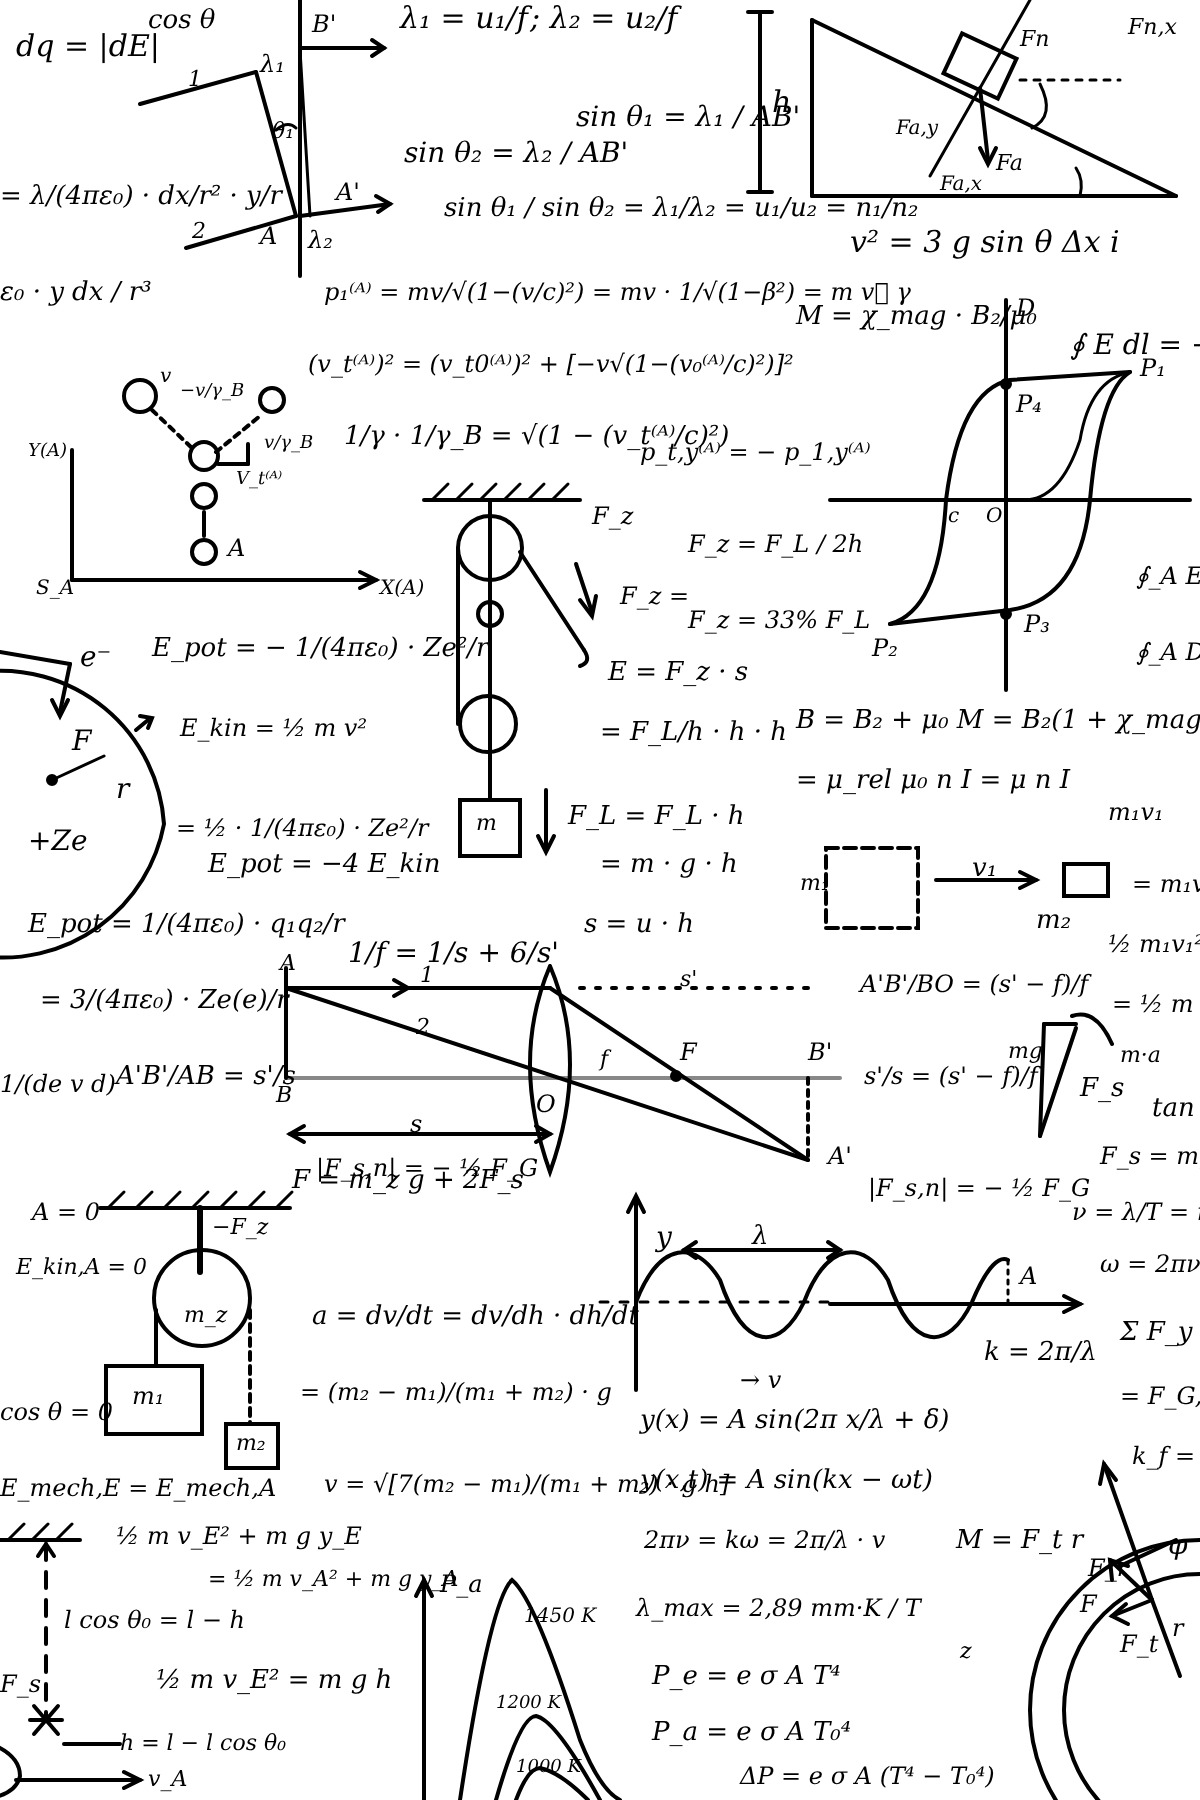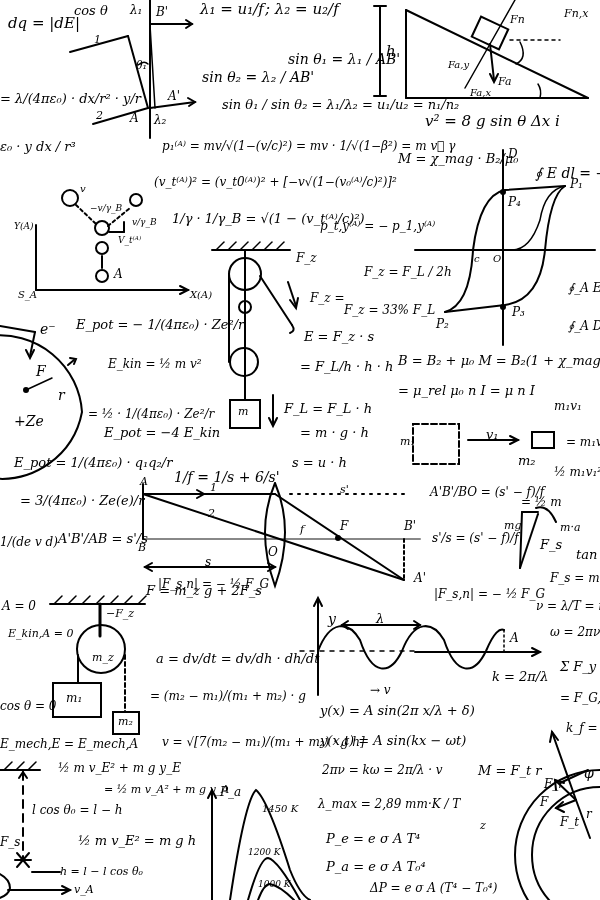--- a/index.html
+++ b/index.html
@@ -221,21 +221,21 @@
 <div class="f s15" style="left:265px;top:2px">; λ₂ = u₂/f</div>
 <div class="f s14" style="left:202px;top:56px">sin θ₂ = λ₂ / AB'</div>
 <div class="f s14" style="left:288px;top:38px">sin θ₁ = λ₁ / AB'</div>
 <div class="f s13" style="left:222px;top:98px">sin θ₁ / sin θ₂ = λ₁/λ₂ = u₁/u₂ = n₁/n₂</div>
 
 <div class="f s11" style="left:564px;top:8px">Fn,x</div>
 <div class="f s11" style="left:510px;top:14px">Fn</div>
 <div class="f s11" style="left:498px;top:76px">Fa</div>
 <div class="f s10" style="left:448px;top:60px">Fa,y</div>
 <div class="f s10" style="left:470px;top:88px">Fa,x</div>
-<div class="f s15" style="left:425px;top:114px">v² = 8 g sin θ Δx i</div>
+<div class="f s15" style="left:425px;top:114px">v² = 3 g sin θ Δx i</div>
 <div class="lbl s15" style="left:386px;top:44px">h</div>
 
 <div class="f s12" style="left:162px;top:140px">p₁⁽ᴬ⁾ = mv/√(1−(v/c)²) = mv · 1/√(1−β²) = m v⃗ γ</div>
 <div class="f s12" style="left:154px;top:176px">(v_t⁽ᴬ⁾)² = (v_t0⁽ᴬ⁾)² + [−v√(1−(v₀⁽ᴬ⁾/c)²)]²</div>
 <div class="f s13" style="left:172px;top:212px">1/γ · 1/γ_B = √(1 − (v_t⁽ᴬ⁾/c)²)</div>
 <div class="f s12" style="left:320px;top:220px">p_t,y⁽ᴬ⁾ = − p_1,y⁽ᴬ⁾</div>
 
 <div class="f s13" style="left:398px;top:152px">M = χ_mag · B₂/μ₀</div>
 <div class="f s14" style="left:535px;top:152px">∮ E dl = −</div>
 <div class="f s12" style="left:568px;top:282px">∮_A E_k</div>
@@ -246,52 +246,52 @@
 <div class="lbl s12" style="left:436px;top:318px">P₂</div>
 <div class="lbl s12" style="left:512px;top:306px">P₃</div>
 <div class="lbl s12" style="left:508px;top:196px">P₄</div>
 <div class="lbl s10" style="left:474px;top:254px">c</div>
 <div class="lbl s10" style="left:493px;top:254px">O</div>
 
 <div class="lbl s9" style="left:14px;top:222px">Y(A)</div>
 <div class="lbl s10" style="left:190px;top:290px">X(A)</div>
 <div class="lbl s10" style="left:18px;top:290px">S_A</div>
 <div class="lbl s10" style="left:80px;top:184px">v</div>
-<div class="lbl s9" style="left:90px;top:204px">−v/γ_B</div>
+<div class="lbl s9" style="left:90px;top:192px">−v/γ_B</div>
 <div class="lbl s9" style="left:132px;top:218px">v/γ_B</div>
 <div class="lbl s9" style="left:118px;top:236px">V_t⁽ᴬ⁾</div>
 <div class="lbl s12" style="left:114px;top:268px">A</div>
 
 <div class="lbl s14" style="left:40px;top:308px">e⁻</div>
 <div class="lbl s14" style="left:36px;top:350px">F</div>
 <div class="lbl s14" style="left:58px;top:374px">r</div>
 <div class="lbl s14" style="left:14px;top:400px">+Ze</div>
 
 <div class="f s13" style="left:76px;top:318px">E_pot = − 1/(4πε₀) · Ze²/r</div>
-<div class="f s12" style="left:108px;top:358px">E_kin = ½ m v²</div>
+<div class="f s12" style="left:90px;top:358px">E_kin = ½ m v²</div>
 <div class="f s12" style="left:88px;top:408px">= ½ · 1/(4πε₀) · Ze²/r</div>
 <div class="f s13" style="left:104px;top:426px">E_pot = −4 E_kin</div>
 
 <div class="f s12" style="left:296px;top:252px">F_z</div>
-<div class="f s12" style="left:364px;top:266px">F_z = F_L / 2h</div>
+<div class="f s12" style="left:344px;top:266px">F_z = F_L / 2h</div>
 <div class="f s12" style="left:310px;top:292px">F_z =</div>
 <div class="f s12" style="left:344px;top:304px">F_z = 33% F_L</div>
 <div class="f s13" style="left:304px;top:330px">E = F_z · s</div>
 <div class="f s13" style="left:300px;top:360px">= F_L/h · h · h</div>
 <div class="f s13" style="left:284px;top:402px">F_L = F_L · h</div>
 <div class="f s13" style="left:300px;top:426px">= m · g · h</div>
 <div class="lbl s11" style="left:238px;top:406px">m</div>
 
 <div class="f s13" style="left:398px;top:354px">B = B₂ + μ₀ M = B₂(1 + χ_mag)</div>
 <div class="f s13" style="left:398px;top:384px">= μ_rel μ₀ n I = μ n I</div>
 
 <div class="f s12" style="left:554px;top:400px">m₁v₁</div>
 <div class="f s12" style="left:566px;top:436px">= m₁v</div>
 <div class="f s12" style="left:554px;top:466px">½ m₁v₁²</div>
-<div class="f s12" style="left:521px;top:496px">= ½ m</div>
+<div class="f s12" style="left:556px;top:496px">= ½ m</div>
 <div class="lbl s13" style="left:518px;top:454px">m₂</div>
 <div class="lbl s13" style="left:486px;top:428px">v₁</div>
 <div class="lbl s11" style="left:400px;top:436px">m₁</div>
 
 <div class="f s13" style="left:14px;top:456px">E_pot = 1/(4πε₀) · q₁q₂/r</div>
 <div class="f s13" style="left:20px;top:494px">= 3/(4πε₀) · Ze(e)/r</div>
 <div class="f s12" style="left:0px;top:536px">1/(de v d)</div>
 <div class="f s13" style="left:58px;top:532px">A'B'/AB = s'/s</div>
 
 <div class="f s14" style="left:174px;top:456px">1/f = 1/s + 6/s'</div>
@@ -313,21 +313,21 @@
 <div class="f s12" style="left:432px;top:532px">s'/s = (s' − f)/f</div>
 <div class="lbl s11" style="left:504px;top:520px">mg</div>
 <div class="lbl s13" style="left:540px;top:538px">F_s</div>
 <div class="lbl s11" style="left:560px;top:522px">m·a</div>
 <div class="f s13" style="left:576px;top:548px">tan</div>
 <div class="f s12" style="left:550px;top:572px">F_s = mg / cos</div>
 <div class="f s12" style="left:434px;top:588px">|F_s,n| = − ½ F_G</div>
 <div class="f s12" style="left:536px;top:600px">ν = λ/T = ν</div>
 <div class="f s12" style="left:550px;top:626px">ω = 2πν</div>
 
-<div class="f s12" style="left:2px;top:600px">A = 0</div>
+<div class="f s12" style="left:16px;top:600px">A = 0</div>
 <div class="f s11" style="left:8px;top:628px">E_kin,A = 0</div>
 <div class="f s12" style="left:0px;top:700px">cos θ = 0</div>
 <div class="lbl s12" style="left:66px;top:692px">m₁</div>
 <div class="lbl s11" style="left:118px;top:716px">m₂</div>
 <div class="lbl s11" style="left:92px;top:652px">m_z</div>
 <div class="lbl s11" style="left:106px;top:608px">−F_z</div>
 <div class="f s13" style="left:146px;top:584px">F = m_z g + 2F_s</div>
 <div class="f s13" style="left:156px;top:652px">a = dv/dt = dv/dh · dh/dt</div>
 <div class="f s12" style="left:150px;top:690px">= (m₂ − m₁)/(m₁ + m₂) · g</div>
 <div class="f s12" style="left:162px;top:736px">v = √[7(m₂ − m₁)/(m₁ + m₂) · g h]</div>
@@ -364,20 +364,20 @@
 <div class="lbl s9" style="left:248px;top:848px">1200 K</div>
 <div class="lbl s9" style="left:258px;top:880px">1000 K</div>
 
 <div class="lbl s12" style="left:544px;top:778px">F_r</div>
 <div class="lbl s12" style="left:540px;top:796px">F</div>
 <div class="lbl s12" style="left:560px;top:816px">F_t</div>
 <div class="lbl s12" style="left:586px;top:808px">r</div>
 <div class="lbl s14" style="left:584px;top:752px">φ</div>
 <div class="lbl s11" style="left:480px;top:820px">z</div>
 
-<div class="lbl s12" style="left:130px;top:4px">λ₁</div>
+<div class="lbl s12" style="left:130px;top:26px">λ₁</div>
 <div class="lbl s12" style="left:154px;top:114px">λ₂</div>
 <div class="lbl s11" style="left:136px;top:60px">θ₁</div>
 <div class="lbl s12" style="left:130px;top:112px">A</div>
 <div class="lbl s12" style="left:168px;top:90px">A'</div>
 <div class="lbl s12" style="left:156px;top:6px">B'</div>
 <div class="lbl s11" style="left:94px;top:34px">1</div>
 <div class="lbl s11" style="left:96px;top:110px">2</div>
 
 </body></html>

